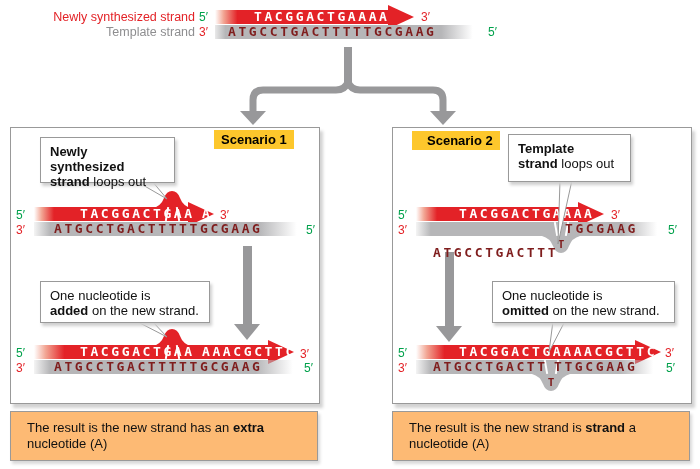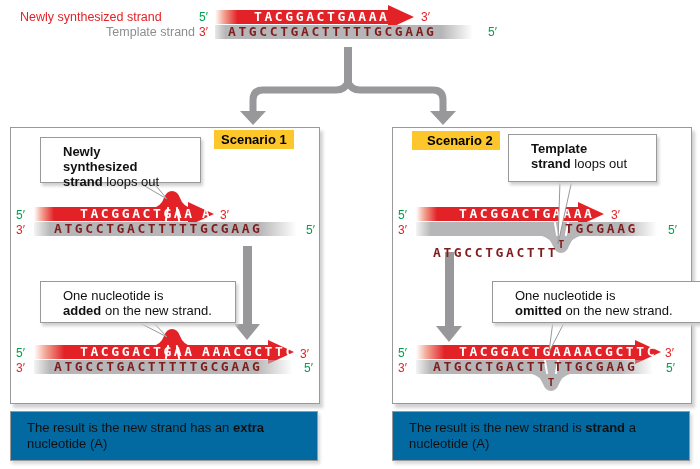--- a/index.html
+++ b/index.html
@@ -25,43 +25,43 @@
   .ah-red{width:0;height:0;border-top:12px solid transparent;border-bottom:12px solid transparent;
           border-left:26px solid #e32227;z-index:1;}
   .bar-gray{height:14px;z-index:1;
     background:linear-gradient(90deg,#f4f4f4 0%,#b6b6b8 6%,#b6b6b8 84%,rgba(255,255,255,0) 98%);}
   .bar-gray-top{background:linear-gradient(90deg,#e9e9e9 0%,#b6b6b8 4%,#b6b6b8 86%,rgba(255,255,255,0) 98%);}
 
   .slit{width:2px;height:14px;background:#fff;z-index:2;}
 
   
   .panel{background:#ffffff;border:1px solid #999;box-shadow:3px 4px 3px #d2d2d2;z-index:0;}
-  .result-box{background:#0369a1;border:1px solid #999;box-shadow:2px 3px 3px #d9d9d9;
+  .result-box{background:#fdba74;border:1px solid #999;box-shadow:2px 3px 3px #d9d9d9;
               font-size:13px;line-height:15.5px;color:#111;z-index:0;}
   .callout{background:#ffffff;border:1px solid #999;box-shadow:2px 3px 3px #cfcfcf;
-           font-size:13px;line-height:15px;color:#111;padding:6px 22px;z-index:5;}
+           font-size:13px;line-height:15px;color:#111;padding:6px 9px;z-index:5;}
   .title-tag{background:#fdc72c;color:#000;font-weight:bold;font-size:13px;line-height:15px;
              padding:2px 7px;white-space:nowrap;z-index:2;}
 
   
   .shaft{width:9px;background:#98989a;z-index:1;}
   .ah-gray{width:0;height:0;border-left:13px solid transparent;border-right:13px solid transparent;
            border-top:16px solid #98989a;z-index:1;}
 
   .loop-letter{font-family:"DejaVu Sans Mono",monospace;font-weight:bold;font-size:11px;
                line-height:12px;width:14px;text-align:center;z-index:3;}
   svg.overlay{position:absolute;left:0;top:0;pointer-events:none;}
   b{font-weight:bold;}
 </style>
 </head>
 <body>
 
 <div id="canvas">
 
-  <span class="abs lbl lbl-red" style="left:20px;top:10px;width:175px;text-align:left;">Newly synthesized strand</span>
+  <span class="abs lbl lbl-red" style="left:20px;top:10px;width:175px;text-align:right;">Newly synthesized strand</span>
   <span class="abs prime green" style="left:199px;top:10px;">5′</span>
   <div class="abs bar-red" style="left:215px;top:10px;width:173px;"></div>
   <div class="abs ah-red" style="left:388px;top:5px;"></div>
   <span class="abs seq seq-w" style="left:228px;top:10px;">TACGGACTGAAAA</span>
   <span class="abs prime redtx" style="left:421px;top:10px;">3′</span>
 
   <span class="abs lbl lbl-gray" style="left:20px;top:25px;width:175px;text-align:right;">Template strand</span>
   <span class="abs prime redtx" style="left:199px;top:25px;">3′</span>
   <div class="abs bar-gray bar-gray-top" style="left:215px;top:25px;width:263px;"></div>
   <span class="abs seq seq-b" style="left:228px;top:25px;">ATGCCTGACTTTTTGCGAAG</span>

